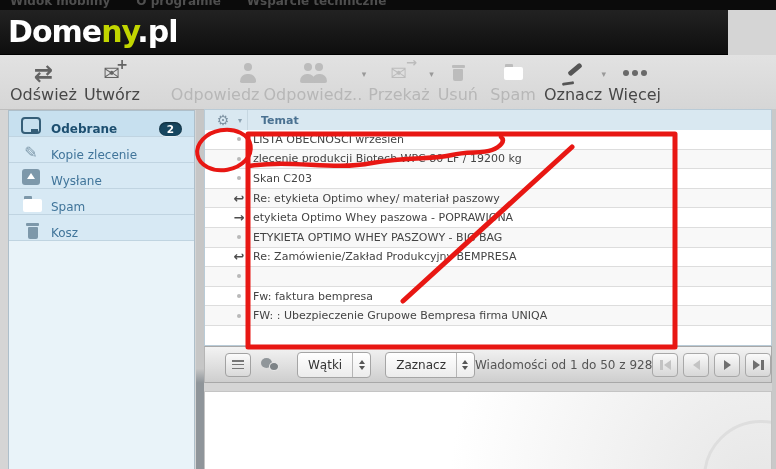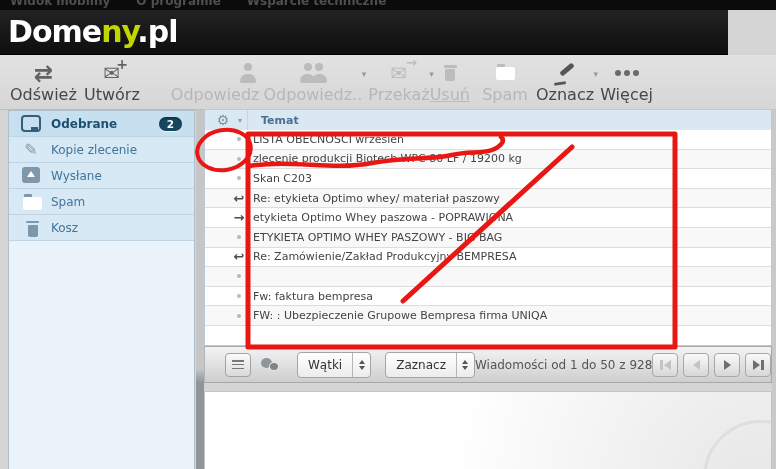--- a/index.html
+++ b/index.html
@@ -23,21 +23,21 @@
            padding-top:7px;color:#636363;cursor:pointer;position:relative;}
   .toolbtn .lbl{font-size:16px;color:#474747;margin-top:1px;white-space:nowrap;}
   .toolbtn.disabled{color:#bcbcbc;}
   .toolbtn.disabled .lbl{color:#b7b7b7;}
   .toolbtn .drop{position:absolute;top:14px;right:-4px;font-size:9px;color:#999;}
   .tb-refresh{margin-left:10px;min-width:52px;}
   .tb-compose{margin-left:6px;min-width:58px;}
   .tb-reply{margin-left:30px;min-width:62px;align-items:flex-end;}
   .tb-reply-all{margin-left:4px;min-width:70px;}
   .tb-forward{margin-left:6px;min-width:56px;}
-  .tb-delete{min-width:40px;text-decoration:underline;}
+  .tb-delete{margin-left:8px;min-width:40px;}
   .tb-spam{margin-left:12px;min-width:46px;}
   .tb-mark{margin-left:8px;min-width:54px;}
   .tb-more{margin-left:6px;min-width:50px;}
 
   
   .ic{position:relative;display:inline-flex;align-items:center;justify-content:center;
       width:26px;height:22px;color:inherit;}
   .ic-refresh-icon::before{content:"⇄";font-size:23px;font-weight:bold;line-height:20px;}
   .ic-compose-icon::before{content:"✉";font-size:20px;font-weight:bold;}
   .ic-compose-icon::after{content:"+";position:absolute;top:-6px;right:-3px;font-size:14px;font-weight:bold;}
@@ -63,21 +63,21 @@
   .ic-inbox-icon::before{content:"";position:absolute;top:1px;left:2px;right:2px;bottom:2px;border:2.5px solid currentColor;border-radius:4px;}
   .ic-inbox-icon::after{content:"";position:absolute;bottom:4px;right:5px;width:7px;height:3px;background:currentColor;}
   .ic-pencil-icon::before{content:"✎";font-size:16px;font-weight:bold;}
   .ic-sent-icon::before{content:"";position:absolute;top:1px;left:3px;width:18px;height:16px;background:currentColor;border-radius:3px;}
   .ic-sent-icon::after{content:"";position:absolute;top:5px;left:8px;border:4px solid transparent;border-bottom:6px solid #fff;border-top:none;}
   .ic-gear-icon::before{content:"⚙";font-size:14px;}
 
   
   .sidebar{position:absolute;left:8px;top:110px;width:187px;height:359px;
            background:#e9f3f9;border:1px solid #aebfca;border-bottom:none;box-sizing:border-box;}
-  .side-item{height:25px;display:flex;align-items:center;padding-left:10px;
+  .side-item{height:25px;display:flex;align-items:flex-end;padding-left:10px;
              background:#d7e9f4;border-bottom:1px solid #c0d4e1;cursor:pointer;}
   .side-item .ic{width:24px;height:20px;color:#7d98aa;flex:none;}
   .side-item .s-lbl{font-size:12px;color:#41759a;margin-left:8px;white-space:nowrap;}
   .side-item.selected{background:#c7e0ef;}
   .side-item.selected .ic{color:#355e78;}
   .side-item.selected .s-lbl{font-weight:bold;color:#1d4f70;}
   .badge{margin-left:auto;margin-right:12px;background:#17465f;color:#fff;font-size:10.5px;font-weight:bold;
          padding:1px 8px;border-radius:9px;box-shadow:inset 0 1px 2px rgba(0,0,0,.45),0 1px 0 rgba(255,255,255,.6);}
 
   .splitter{position:absolute;left:196px;top:110px;width:8px;height:359px;

